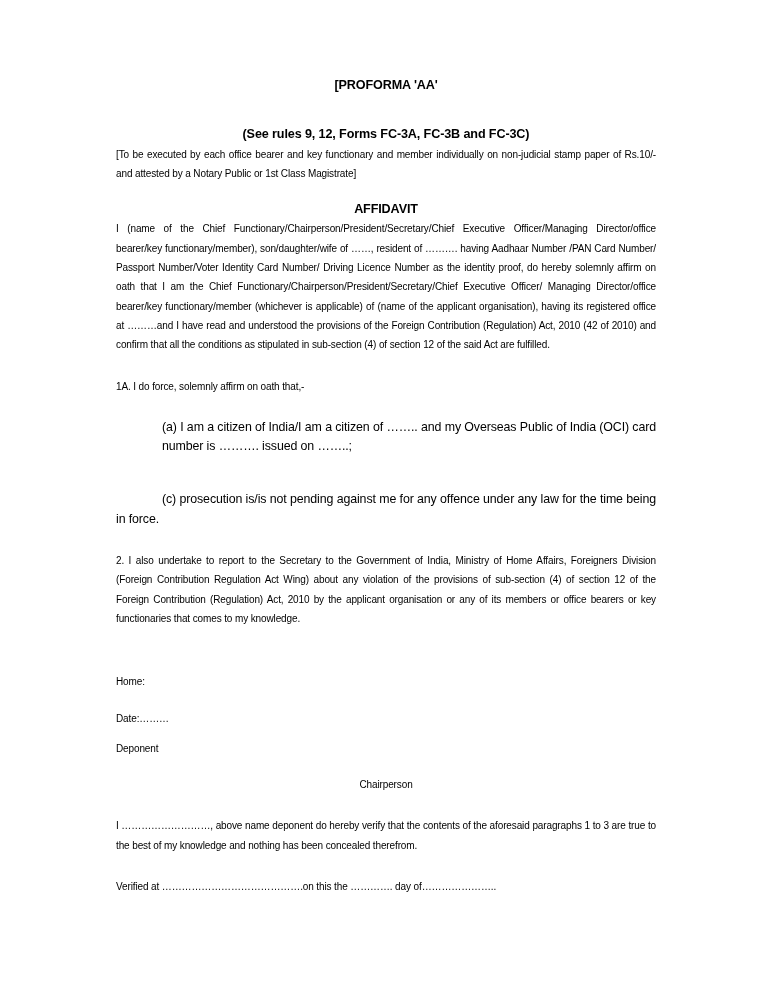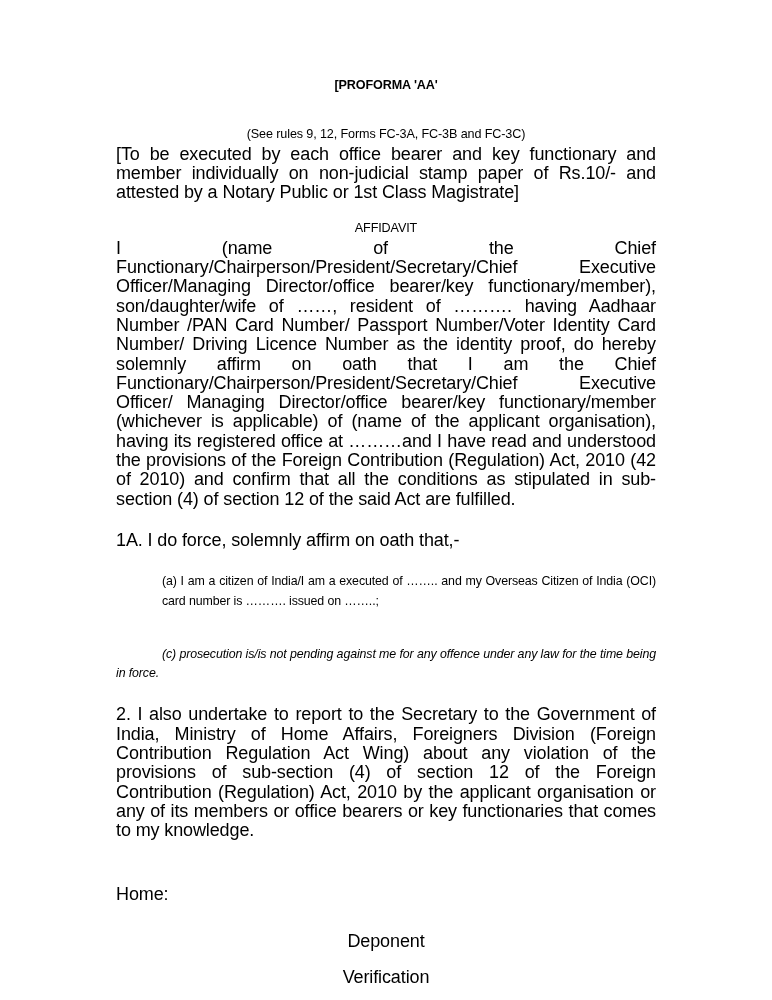--- a/index.html
+++ b/index.html
@@ -27,57 +27,56 @@
 
   .content {
     position: absolute;
     left: 116px;
     top: 76px;
     width: 540px;
   }
 
   
   .t {
-    font-size: 18px;
+    font-size: 10px;
     line-height: 19.3px;
     margin: 0;
     letter-spacing: -0.12px;
   }
   .just {
     text-align: justify;
     text-justify: inter-word;
   }
   .ctr   { text-align: center; }
-  .right { text-align: center; }
+  .right { text-align: left; }
 
   
   .gap-sm { height: 11px; }
   .gap-md { height: 17px; }
   .gap-lg { height: 22px; }
   .gap-xl { height: 30px; }
 
   .heading-proforma { font-size: 12.6px; font-weight: bold; }
-  .heading-rules    { font-size: 12.6px; font-weight: normal; }
-  .heading-affidavit{ font-size: 12.6px; font-weight: normal; }
+  .heading-rules    { font-size: 12.6px; font-weight: bold; }
+  .heading-affidavit{ font-size: 12.6px; font-weight: bold; }
 
   
   .clause {
     text-align: justify;
     text-justify: inter-word;
     font-size: 12.4px;
     line-height: 19.3px;
     margin: 0;
     padding-left: 46px;
     letter-spacing: -0.12px;
   }
   
   .clause-hang {
     padding-left: 0;
     text-indent: 46px;
-    font-style: italic;
   }
 
   .line { white-space: nowrap; }
 </style>
 </head>
 <body>
 
 <div class="page">
   <div class="content">
 
@@ -94,21 +93,21 @@
     <div class="t ctr heading-affidavit">AFFIDAVIT</div>
 
     <div class="t just">I (name of the Chief Functionary/Chairperson/President/Secretary/Chief Executive Officer/Managing Director/office bearer/key functionary/member), son/daughter/wife of ……, resident of ………. having Aadhaar Number /PAN Card Number/ Passport Number/Voter Identity Card Number/ Driving Licence Number as the identity proof, do hereby solemnly affirm on oath that I am the Chief Functionary/Chairperson/President/Secretary/Chief Executive Officer/ Managing Director/office bearer/key functionary/member (whichever is applicable) of (name of the applicant organisation), having its registered office at ………and I have read and understood the provisions of the Foreign Contribution (Regulation) Act, 2010 (42 of 2010) and confirm that all the conditions as stipulated in sub-section (4) of section 12 of the said Act are fulfilled.</div>
 
     <div class="gap-lg"></div>
 
     <div class="t">1A. I do force, solemnly affirm on oath that,-</div>
 
     <div class="gap-lg"></div>
 
-    <div class="clause">(a) I am a citizen of India/I am a executed of …….. and my Overseas Citizen of India (OCI) card number is ………. issued on ……..;</div>
+    <div class="clause">(a) I am a citizen of India/I am a citizen of …….. and my Overseas Public of India (OCI) card number is ………. issued on ……..;</div>
 
     <div class="gap-md"></div>
 
 
     <div class="gap-md"></div>
 
     <div class="clause clause-hang">(c) prosecution is/is not pending against me for any offence under any law for the time being in force.</div>
 
     <div class="gap-lg"></div>
 
@@ -116,30 +115,32 @@
 
     <div class="gap-lg"></div>
 
 
     <div class="gap-lg"></div>
 
     <div class="t">Home:</div>
 
     <div class="gap-md"></div>
 
+    <div class="t">Date:………</div>
 
     <div class="gap-sm"></div>
 
     <div class="t right">Deponent</div>
 
     <div class="gap-md"></div>
 
-    <div class="t ctr">Verification</div>
+    <div class="t ctr">Chairperson</div>
 
     <div class="gap-lg"></div>
 
+    <div class="t just">I ………………………, above name deponent do hereby verify that the contents of the aforesaid paragraphs 1 to 3 are true to the best of my knowledge and nothing has been concealed therefrom.</div>
 
     <div class="gap-lg"></div>
 
     <div class="t line">Verified at …………………………………….on this the …………. day of…………………..</div>
 
   </div>
 </div>
 
 </body></html>

